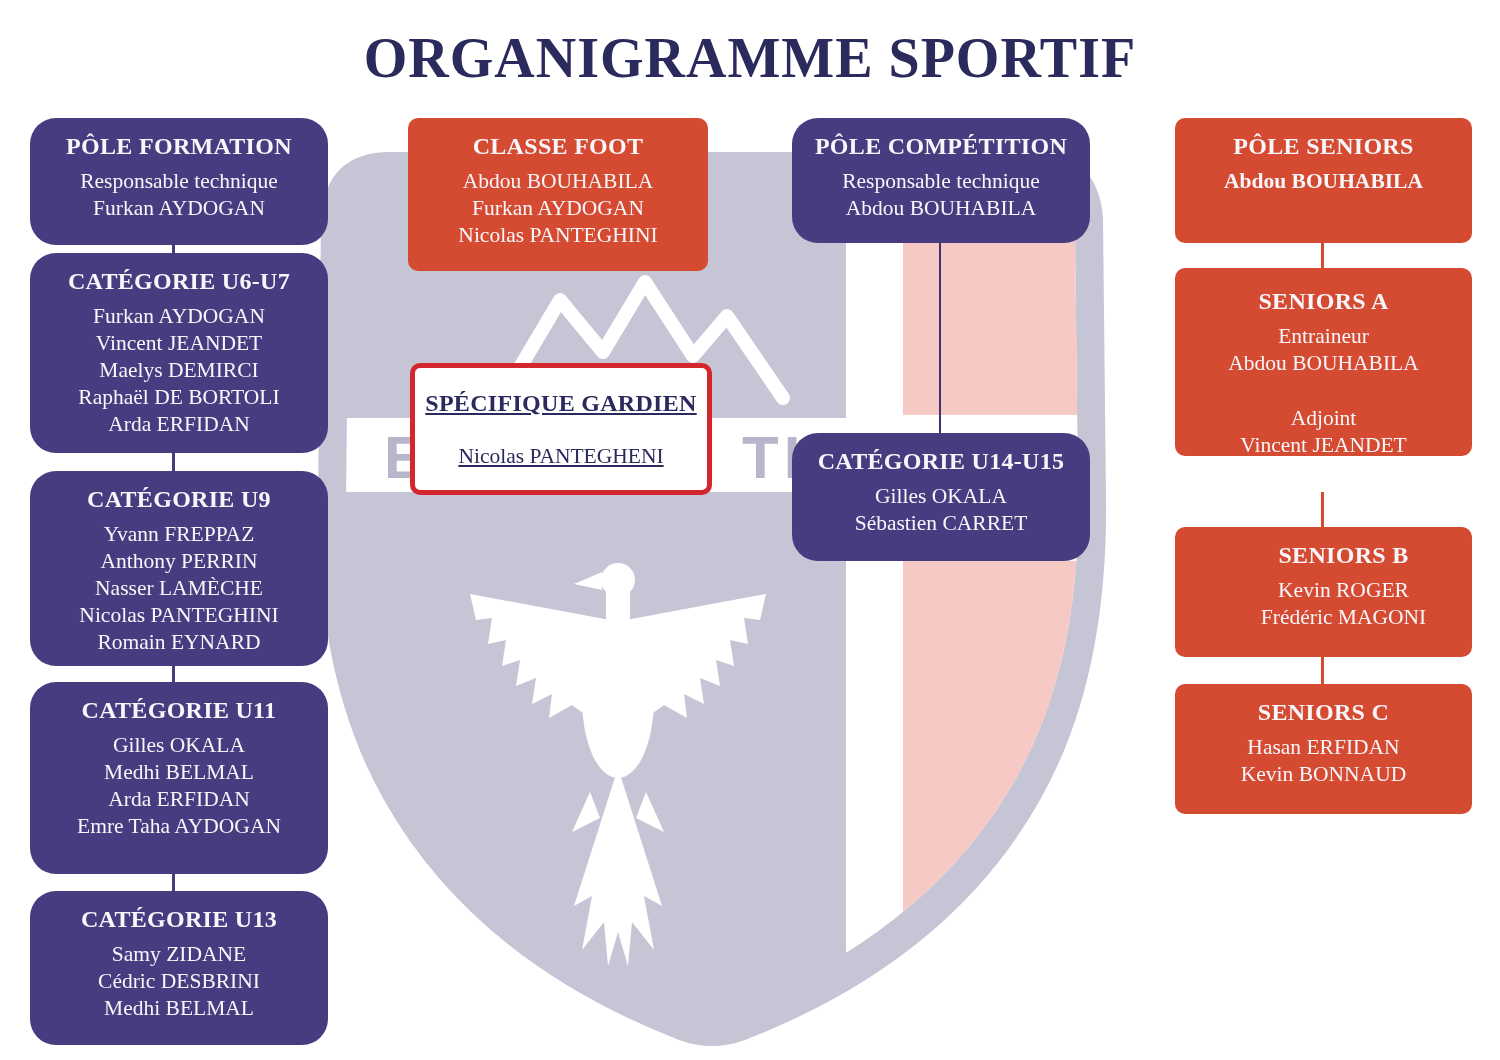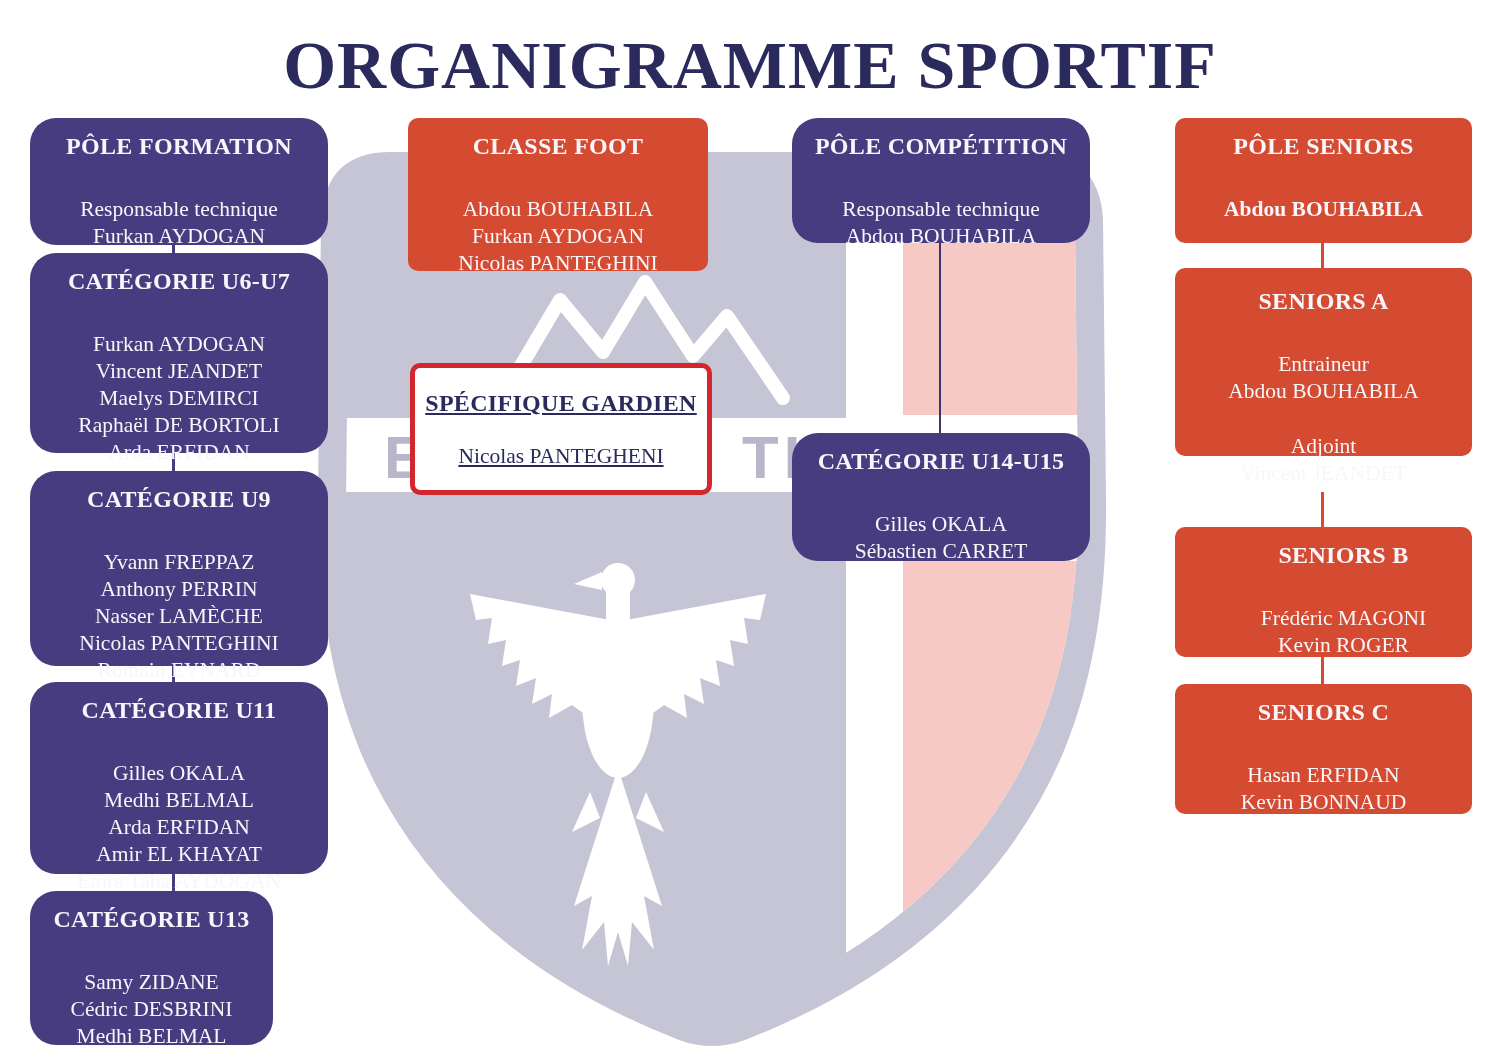--- a/index.html
+++ b/index.html
@@ -2,21 +2,21 @@
 <html><head>
 <meta charset="utf-8">
 <style>
   html,body{margin:0;padding:0;}
   body{
     width:1500px;height:1060px;position:relative;overflow:hidden;
     background:#ffffff;font-family:"Liberation Serif",serif;
   }
   .page-title{
     position:absolute;left:0;right:0;top:26px;z-index:3;
-    text-align:center;font-size:68px;font-weight:600;letter-spacing:1px;
+    text-align:center;font-size:56px;font-weight:600;letter-spacing:1px;
     color:#2B2A5C;
   }
   
   .crest{position:absolute;left:0;top:0;z-index:0;}
   
   .conn{position:absolute;z-index:1;}
   .conn.p{background:#483C80;width:3px;}
   .conn.r{background:#D44B32;width:3px;}
   .conn.n{background:#3A3470;width:2px;}
   #c1{left:172px;top:243px;height:12px;}
@@ -29,29 +29,29 @@
   #c8{left:1321px;top:656px;height:29px;}
   
   .box{
     position:absolute;z-index:2;border-radius:26px;color:#F8F6FA;
     text-align:center;box-sizing:border-box;
   }
   .purple{background:#483C80;}
   .red{background:#D44B32;border-radius:10px;}
   .outline{background:#ffffff;border:5px solid #D3262D;color:#2B2A5C;}
   .hd{font-weight:bold;font-size:24px;letter-spacing:.3px;padding-top:15px;}
-  .names{margin-top:36px;}
+  .names{margin-top:8px;}
   .ln{font-size:21.5px;line-height:27px;}
   .ln.bold{font-weight:bold;}
   .ln.gap{margin-top:28px;}
   .b-form   {left:30px;  top:118px; width:298px; height:127px;}
   .b-u67    {left:30px;  top:253px; width:298px; height:200px;}
   .b-u9     {left:30px;  top:471px; width:298px; height:195px;}
   .b-u11    {left:30px;  top:682px; width:298px; height:192px;}
-  .b-u13    {left:30px;  top:891px; width:243px; height:154px;}
+  .b-u13    {left:30px;  top:891px; width:298px; height:154px;}
   .b-classe {left:408px; top:118px; width:300px; height:153px;}
   .b-gardien{left:410px; top:363px; width:302px; height:132px;border-radius:10px;text-decoration:underline;}
   .b-gardien .hd{padding-top:22px;}
   .b-gardien .names{margin-top:26px;}
   .b-compet {left:792px; top:118px; width:298px; height:125px;}
   .b-u1415  {left:792px; top:433px; width:298px; height:128px;}
   .b-psen   {left:1175px;top:118px; width:297px; height:125px;}
   .b-sena   {left:1175px;top:268px; width:297px; height:188px;}
   .b-sena .hd{padding-top:20px;}
   .b-senb   {left:1175px;top:527px; width:297px; height:130px;padding-left:40px;}
@@ -133,21 +133,20 @@
     <div class="ln">Romain EYNARD</div>
   </div>
 </div>
 
 <div class="box purple b-u11">
   <div class="hd">CATÉGORIE U11</div>
   <div class="names">
     <div class="ln">Gilles OKALA</div>
     <div class="ln">Medhi BELMAL</div>
     <div class="ln">Arda ERFIDAN</div>
-    <div class="ln">Amir EL KHAYAT</div>
     <div class="ln">Emre Taha AYDOGAN</div>
   </div>
 </div>
 
 <div class="box purple b-u13">
   <div class="hd">CATÉGORIE U13</div>
   <div class="names">
     <div class="ln">Samy ZIDANE</div>
     <div class="ln">Cédric DESBRINI</div>
     <div class="ln">Medhi BELMAL</div>
@@ -199,22 +198,22 @@
     <div class="ln">Entraineur</div>
     <div class="ln">Abdou BOUHABILA</div>
     <div class="ln gap">Adjoint</div>
     <div class="ln">Vincent JEANDET</div>
   </div>
 </div>
 
 <div class="box red b-senb">
   <div class="hd">SENIORS B</div>
   <div class="names">
+    <div class="ln">Kevin ROGER</div>
     <div class="ln">Frédéric MAGONI</div>
-    <div class="ln">Kevin ROGER</div>
   </div>
 </div>
 
 <div class="box red b-senc">
   <div class="hd">SENIORS C</div>
   <div class="names">
     <div class="ln">Hasan ERFIDAN</div>
     <div class="ln">Kevin BONNAUD</div>
   </div>
 </div>

